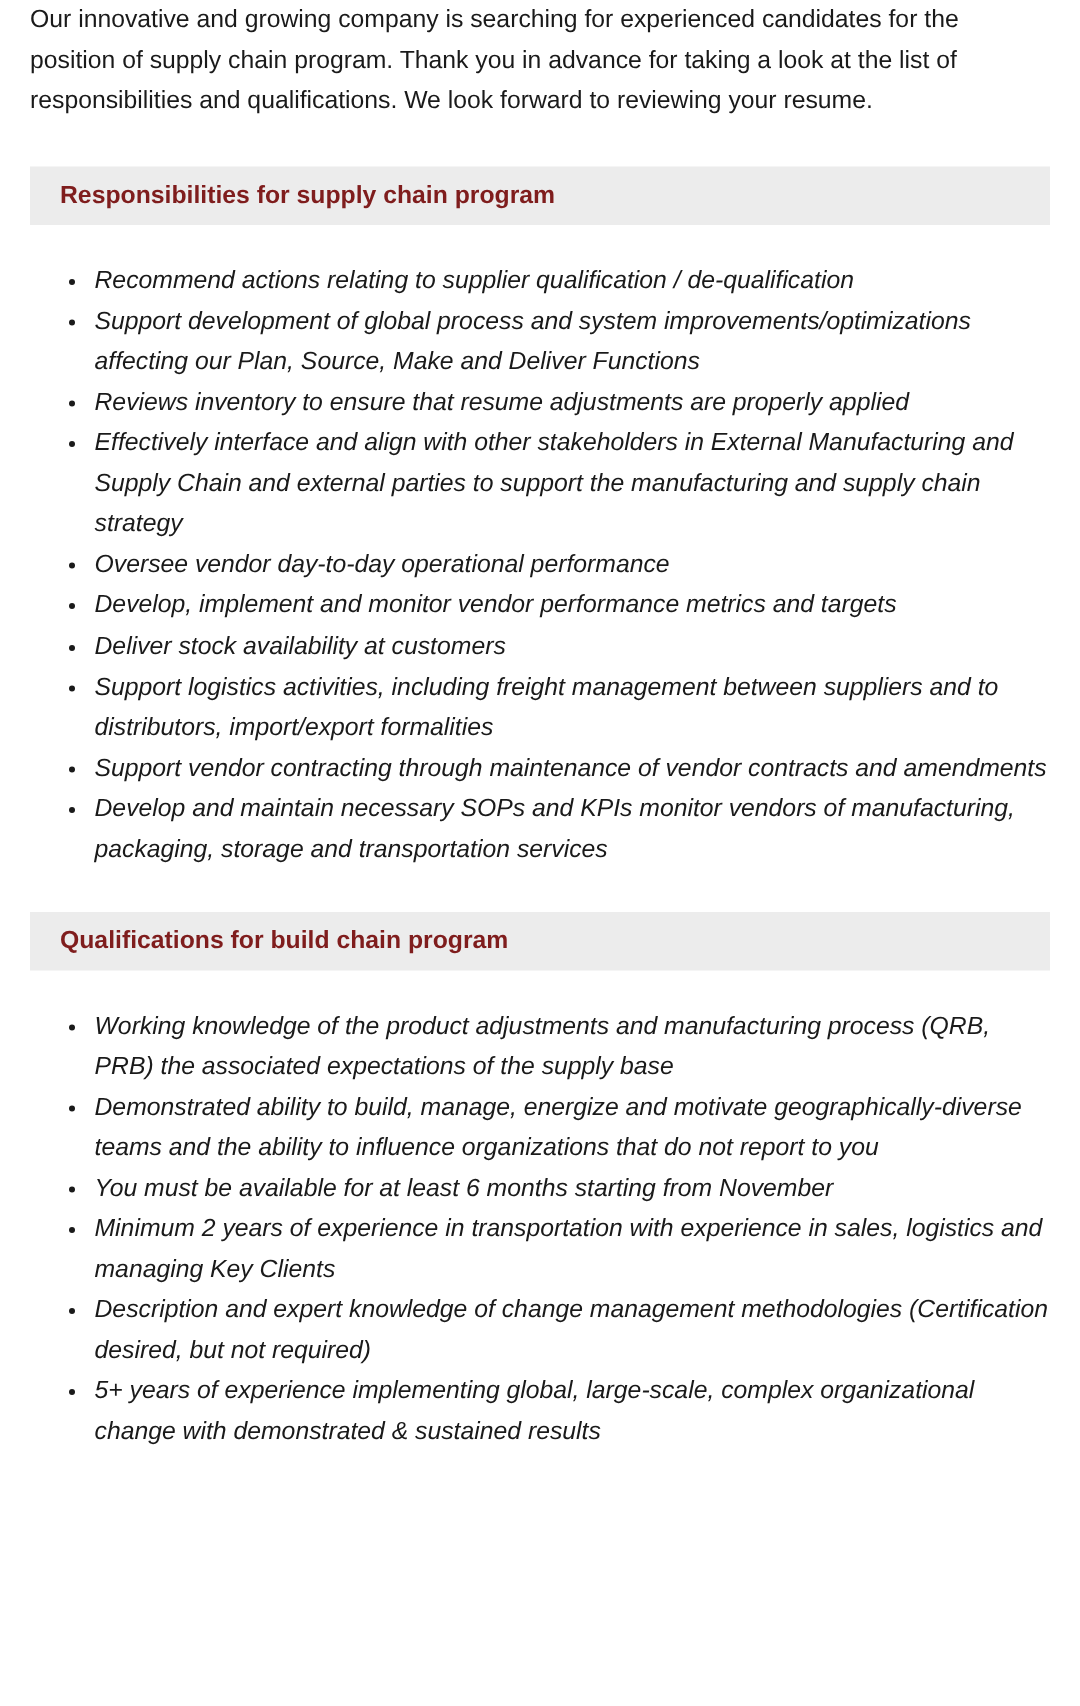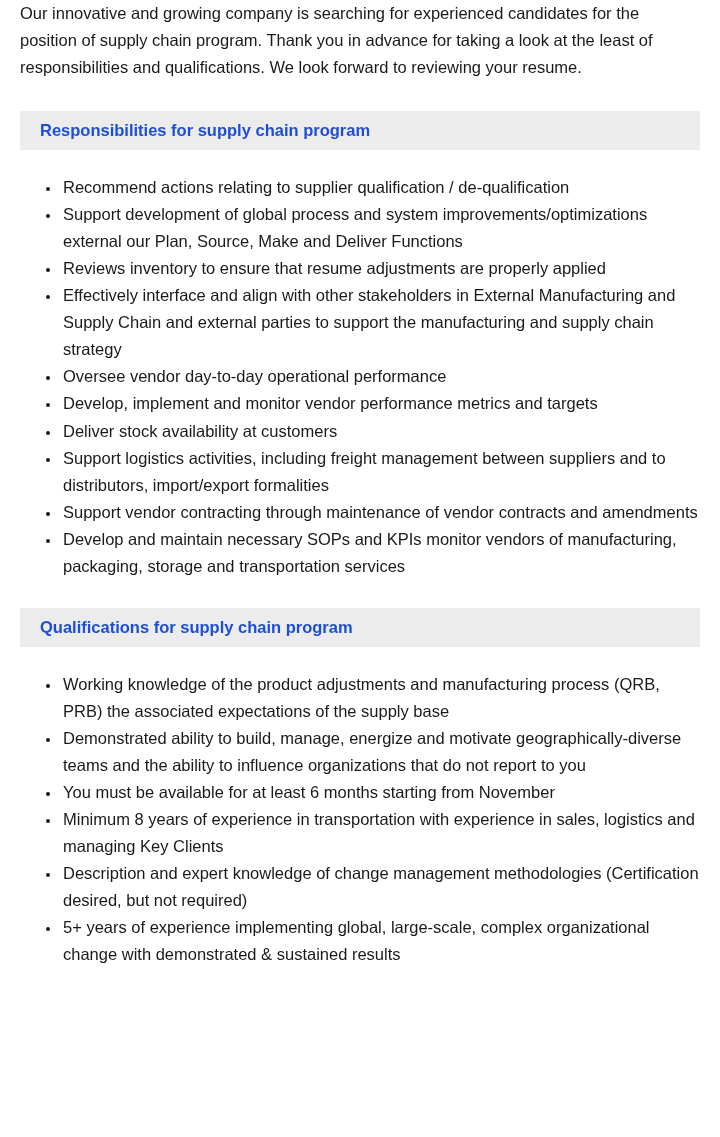--- a/index.html
+++ b/index.html
@@ -32,67 +32,68 @@
     margin: 0 0 30px;
     font-size: 16.5px;
     line-height: 1.64;
   }
   .section-bar {
     background: var(--section-heading-bg);
     padding: 10px 20px;
     font-size: 16.5px;
     font-weight: bold;
     line-height: 1.15;
-    color: #1d4ed8;
+    color: #7f1d1d;
   }
   .bullet-list {
     margin: 24px 0 28px;
     padding: 0 0 0 41px;
     font-size: 16.5px;
     line-height: 1.64;
+    font-style: italic;
   }
   .bullet-list li {
     margin: 0;
     padding-left: 2px;
   }
   .bullet-list li::marker {
     font-size: 0.85em;
   }
 </style>
 </head>
 <body>
 
 <div class="page">
 
 
-  <p class="intro">Our innovative and growing company is searching for experienced candidates for the position of supply chain program. Thank you in advance for taking a look at the least of responsibilities and qualifications. We look forward to reviewing your resume.</p>
+  <p class="intro">Our innovative and growing company is searching for experienced candidates for the position of supply chain program. Thank you in advance for taking a look at the list of responsibilities and qualifications. We look forward to reviewing your resume.</p>
 
   <div class="section-bar">
     <span>Responsibilities for supply chain program</span>
   </div>
 
   <ul class="bullet-list">
     <li>Recommend actions relating to supplier qualification / de-qualification</li>
-    <li>Support development of global process and system improvements/optimizations external our Plan, Source, Make and Deliver Functions</li>
+    <li>Support development of global process and system improvements/optimizations affecting our Plan, Source, Make and Deliver Functions</li>
     <li>Reviews inventory to ensure that resume adjustments are properly applied</li>
     <li>Effectively interface and align with other stakeholders in External Manufacturing and Supply Chain and external parties to support the manufacturing and supply chain strategy</li>
     <li>Oversee vendor day-to-day operational performance</li>
     <li>Develop, implement and monitor vendor performance metrics and targets</li>
     <li>Deliver stock availability at customers</li>
     <li>Support logistics activities, including freight management between suppliers and to distributors, import/export formalities</li>
     <li>Support vendor contracting through maintenance of vendor contracts and amendments</li>
     <li>Develop and maintain necessary SOPs and KPIs monitor vendors of manufacturing, packaging, storage and transportation services</li>
   </ul>
 
   <div class="section-bar">
-    <span>Qualifications for supply chain program</span>
+    <span>Qualifications for build chain program</span>
   </div>
 
   <ul class="bullet-list">
     <li>Working knowledge of the product adjustments and manufacturing process (QRB, PRB) the associated expectations of the supply base</li>
     <li>Demonstrated ability to build, manage, energize and motivate geographically-diverse teams and the ability to influence organizations that do not report to you</li>
     <li>You must be available for at least 6 months starting from November</li>
-    <li>Minimum 8 years of experience in transportation with experience in sales, logistics and managing Key Clients</li>
+    <li>Minimum 2 years of experience in transportation with experience in sales, logistics and managing Key Clients</li>
     <li>Description and expert knowledge of change management methodologies (Certification desired, but not required)</li>
     <li>5+ years of experience implementing global, large-scale, complex organizational change with demonstrated &amp; sustained results</li>
   </ul>
 
 </div>
 
 </body></html>

